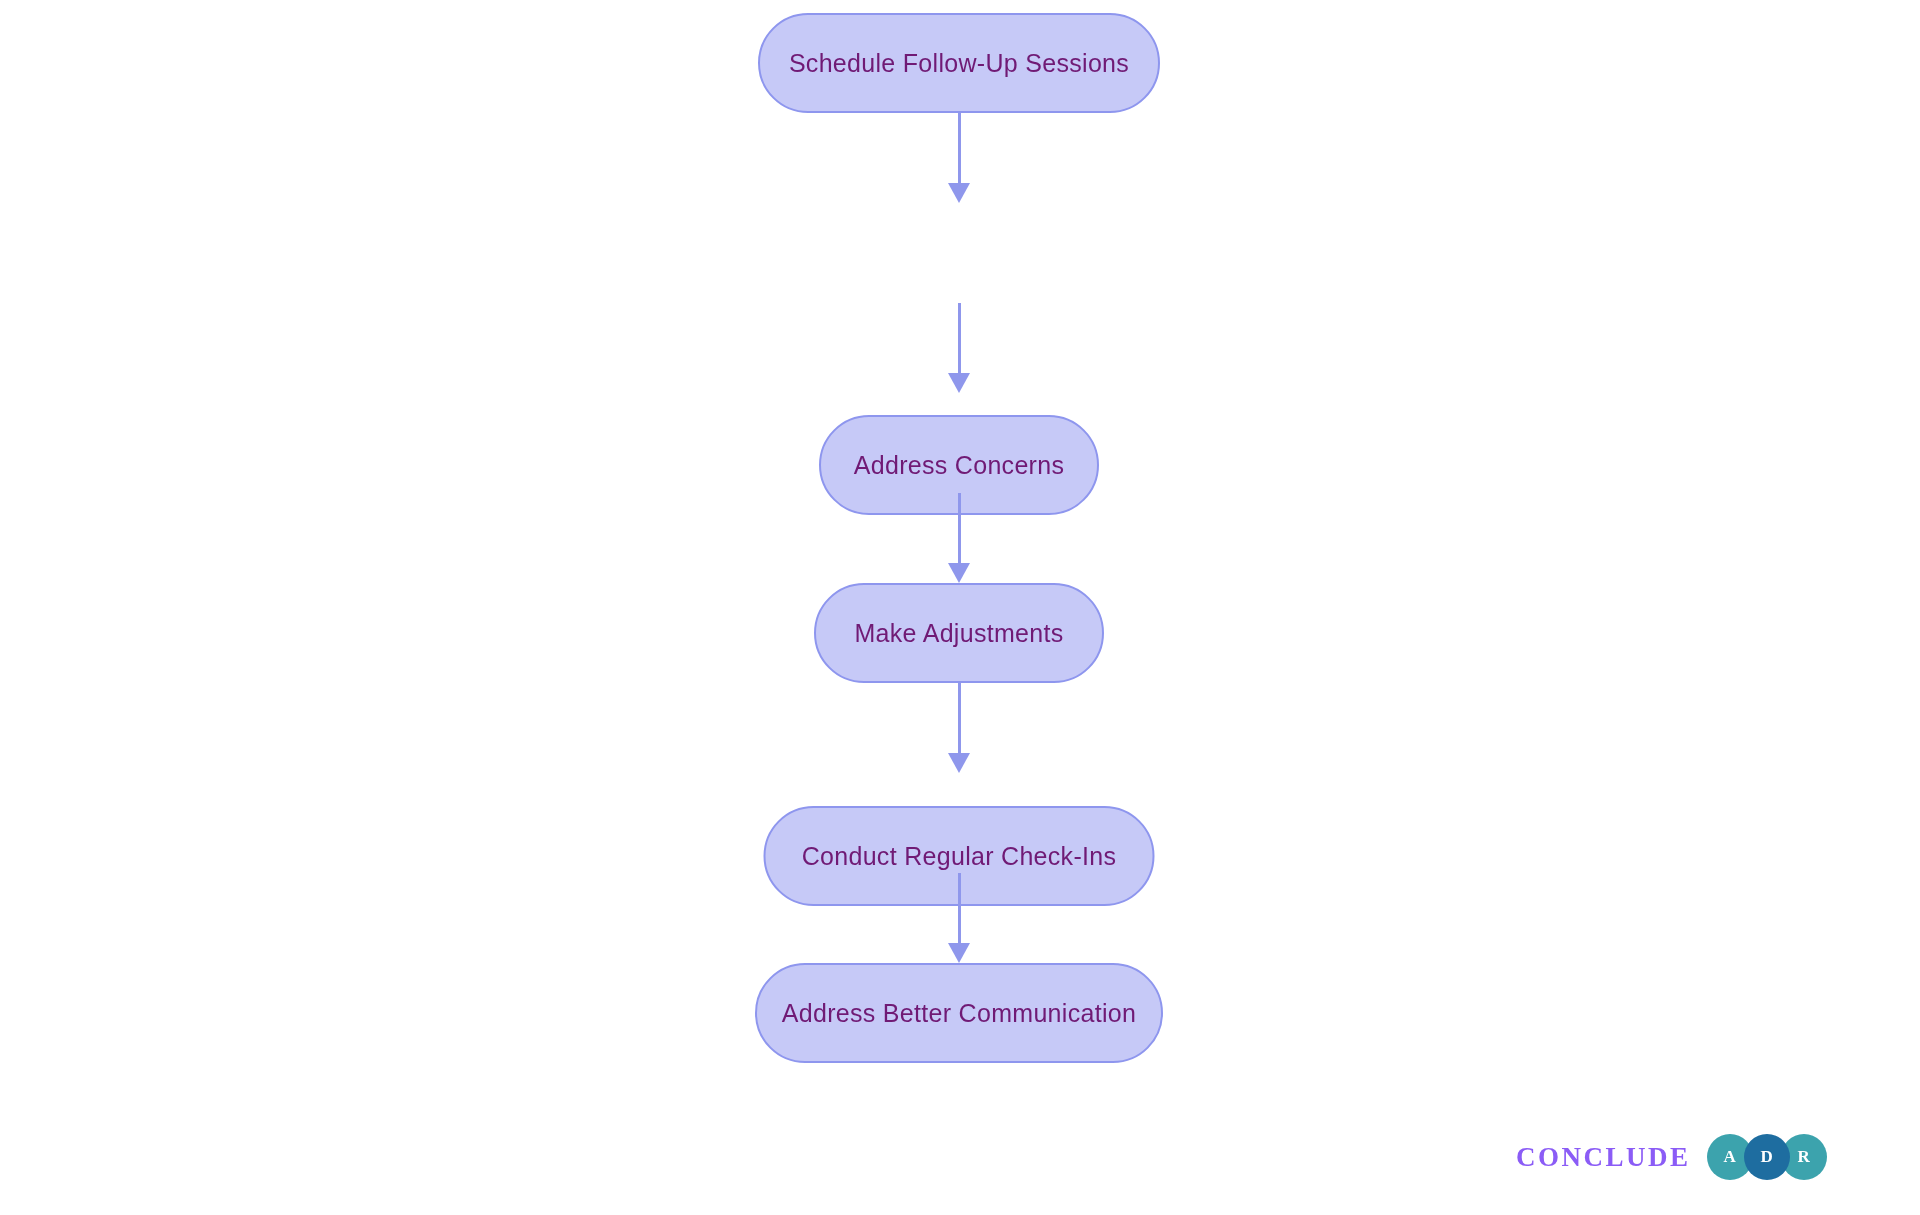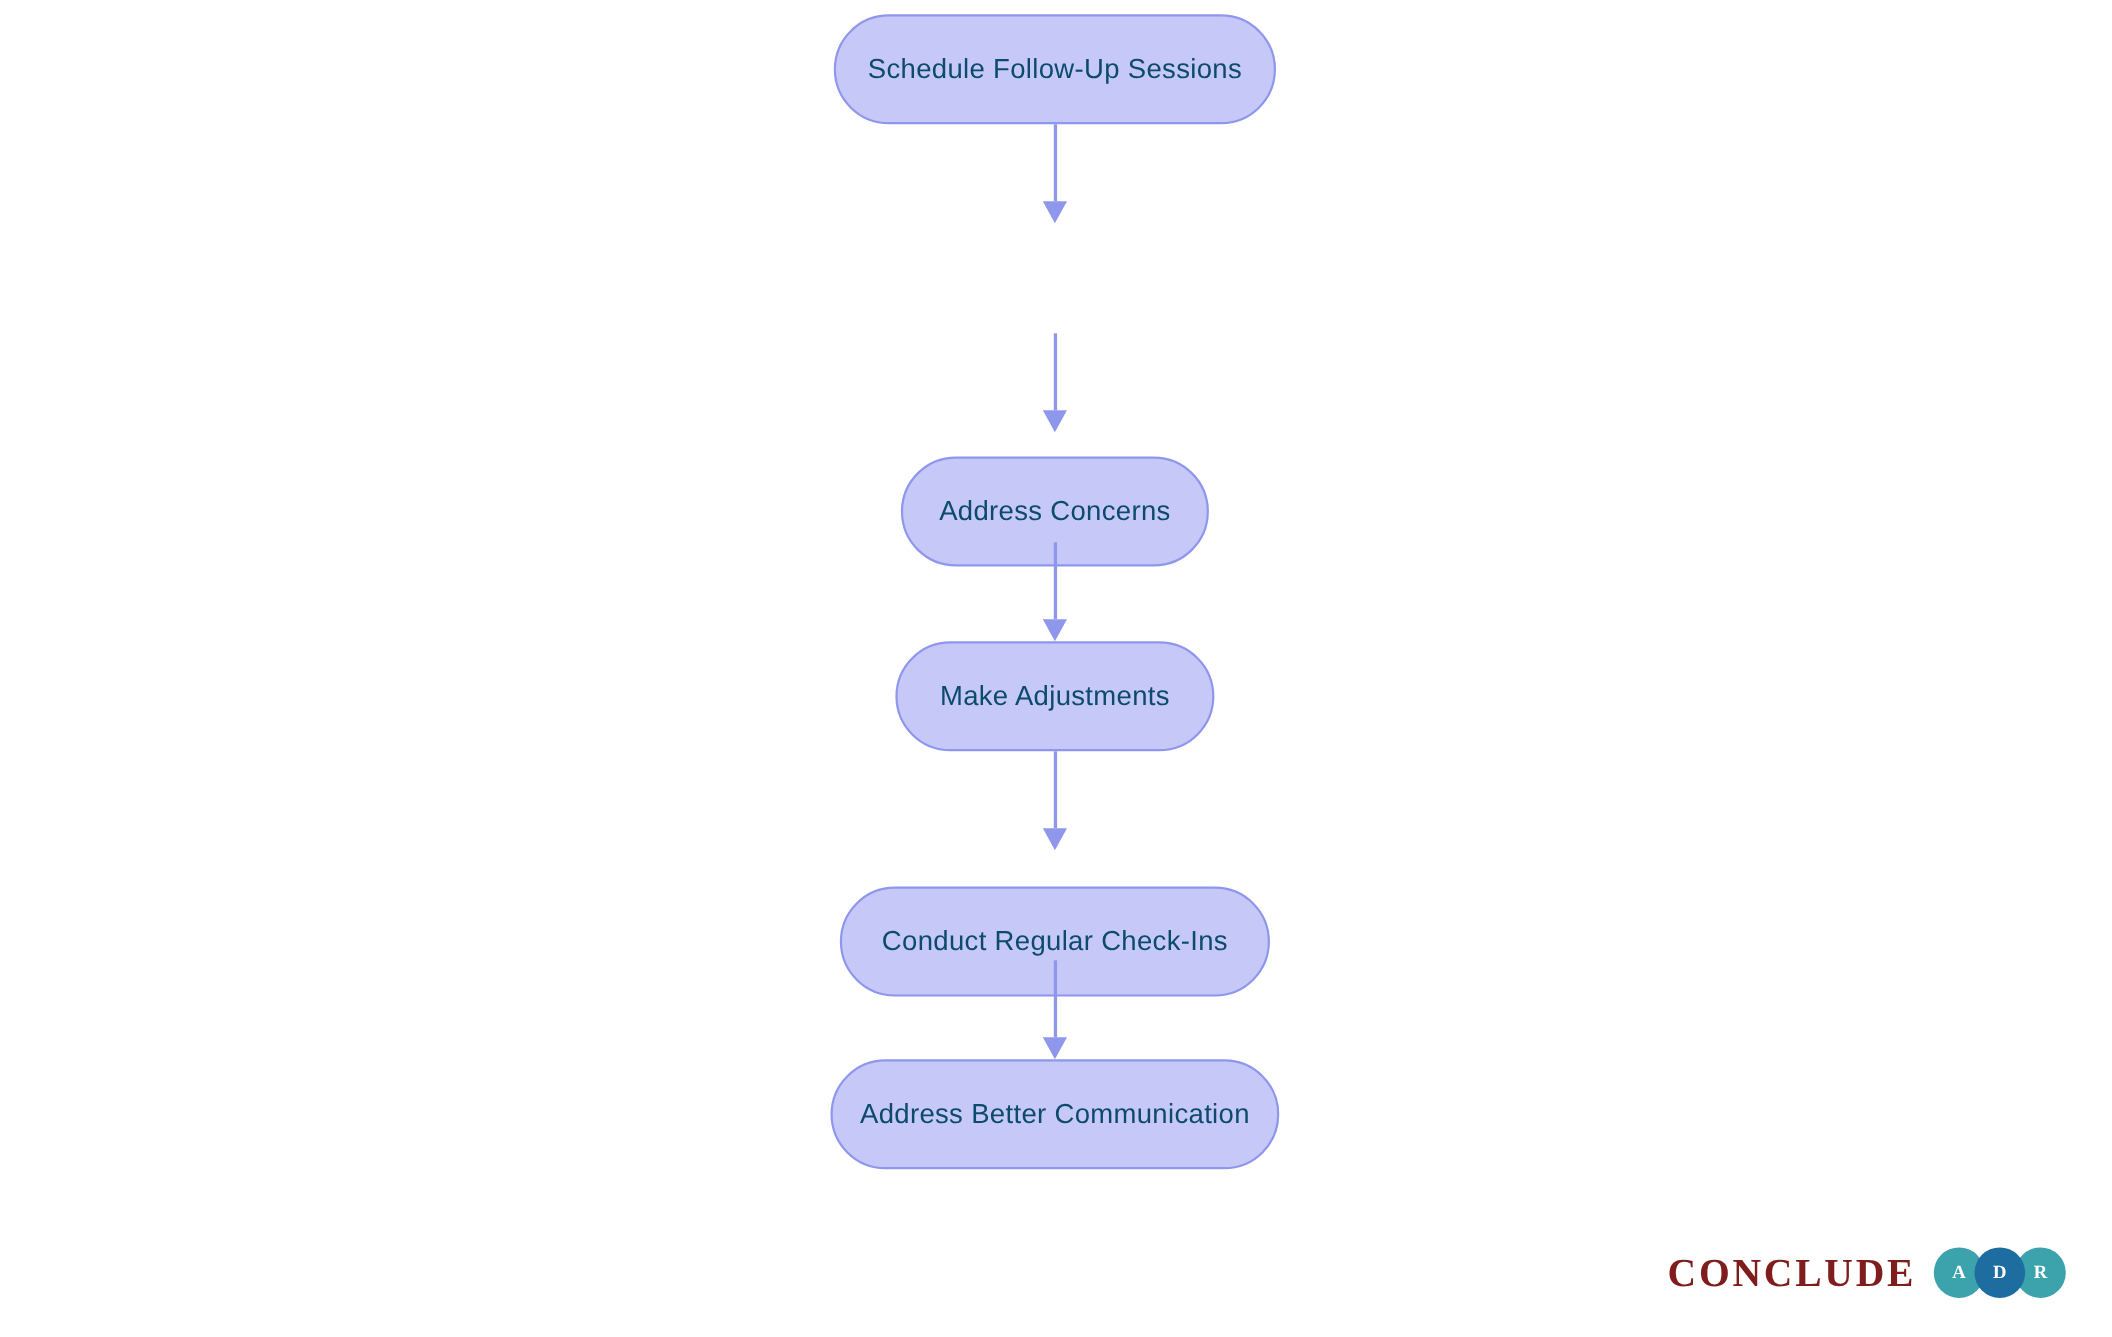--- a/index.html
+++ b/index.html
@@ -22,21 +22,21 @@
     left: 959px;
     transform: translateX(-50%);
     height: 100px;
     box-sizing: border-box;
     background: #c6c9f7;
     border: 2px solid #8e96ee;
     border-radius: 52px;
     display: flex;
     align-items: center;
     justify-content: center;
-    color: #0c4a6e;
+    color: #701a75;
     font-size: 25px;
     letter-spacing: 0.3px;
     white-space: nowrap;
   }
   .n1 { top: 13px;  width: 402px; }
   .n2 { top: 203px; width: 346px; }
   .n3 { top: 415px; width: 280px; }
   .n4 { top: 583px; width: 290px; }
   .n5 { top: 806px; width: 391px; }
   .n6 { top: 963px; width: 408px; }
@@ -75,23 +75,23 @@
     position: absolute;
     left: 1516px;
     top: 1132px;
     height: 50px;
     display: flex;
     align-items: center;
   }
   .wordmark {
     font-family: "Liberation Serif", serif;
     font-weight: bold;
-    font-size: 36px;
+    font-size: 27px;
     letter-spacing: 2.5px;
-    color: #7f1d1d;
+    color: #8b5cf6;
     margin-right: 16px;
     line-height: 1;
   }
   .badges {
     display: flex;
     align-items: center;
     position: relative;
   }
   .badge {
     width: 46px;

